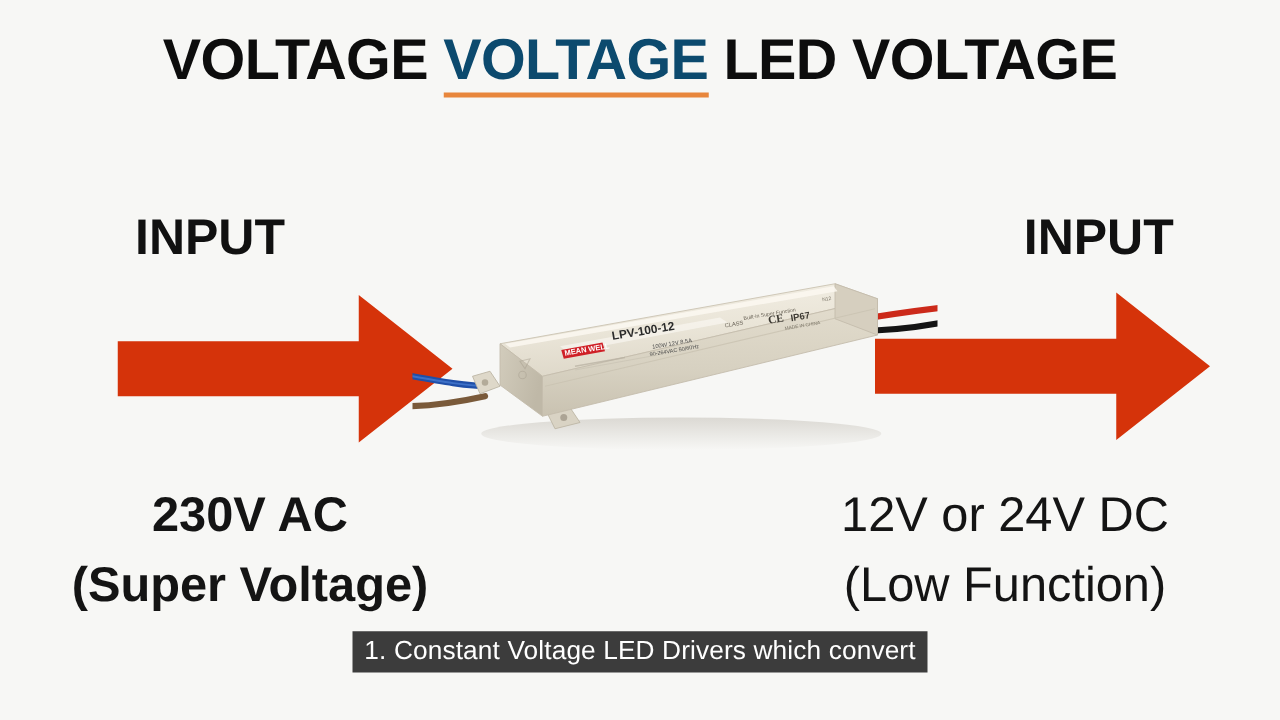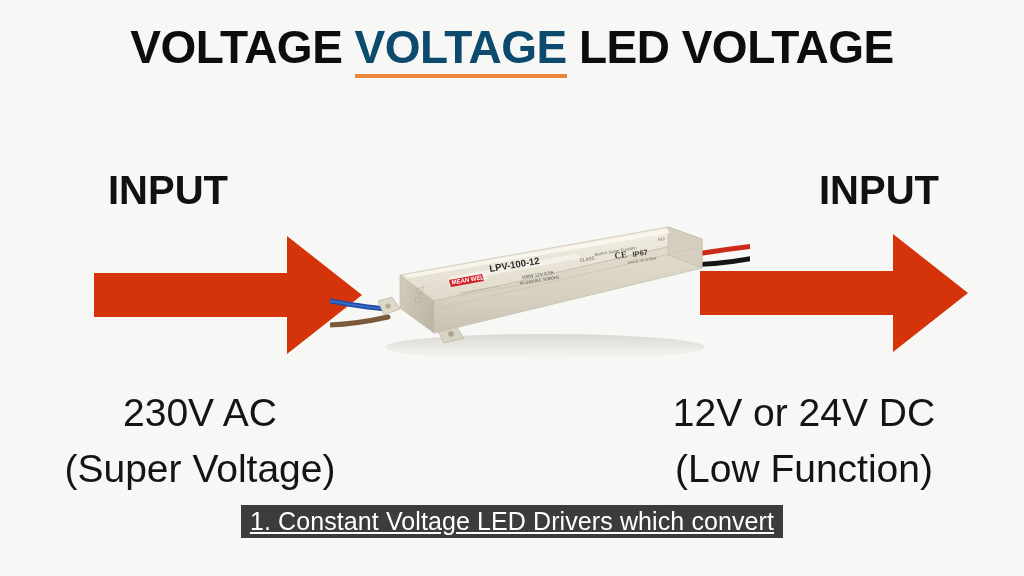--- a/index.html
+++ b/index.html
@@ -60,21 +60,21 @@
   
   .value-block {
     position: absolute;
     text-align: center;
     color: #141414;
     font-size: 39px;
     line-height: 56px;
     white-space: nowrap;
     font-weight: 400;
   }
-  #input-values  { left: 20px;  top: 385px; width: 360px; }
+  #input-values  { left: 20px;  top: 385px; width: 360px; font-weight: bold; }
   #output-values { right: 10px; top: 385px; width: 420px; }
 
   
   .arrow { position: absolute; }
   #arrow-left  { left: 94px;  top: 233px; }
   #arrow-right { left: 700px; top: 231px; }
 
   
   #driver {
     position: absolute;
@@ -91,27 +91,26 @@
     top: 505px;
     width: 1024px;
     display: flex;
     flex-direction: column;
     align-items: center;
     gap: 0px;
   }
   .caption-line {
     background: #3c3c3c;
     color: #ffffff;
-    font-size: 25px;
+    font-size: 21px;
     line-height: 30px;
     padding: 1px 9px 2px 9px;
     white-space: nowrap;
     font-weight: 400;
     letter-spacing: 0.1px;
-    text-decoration: underline;
   }
 </style>
 </head>
 <body>
 
 <div id="stage">
 
   <div id="title">
     <span>VOLTAGE </span><span class="kw">VOLTAGE</span><span> LED VOLTAGE</span>
   </div>

